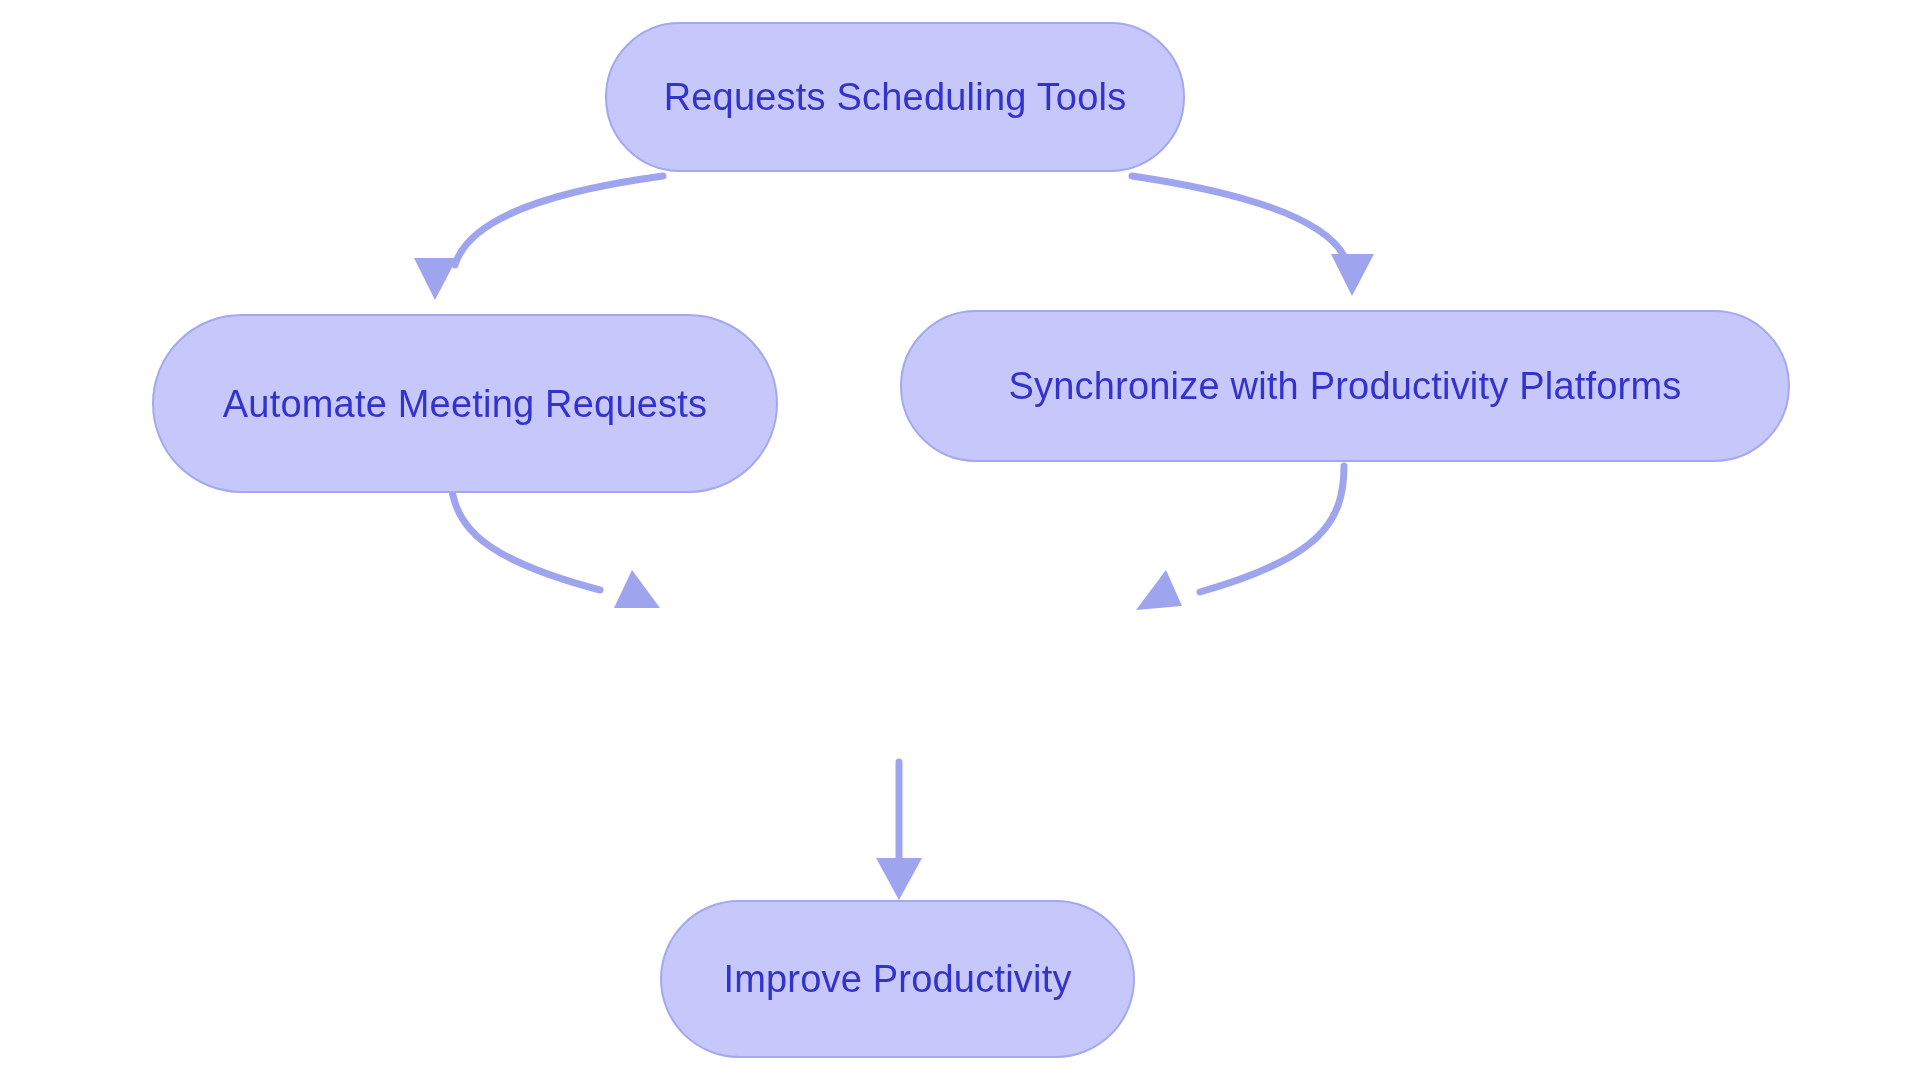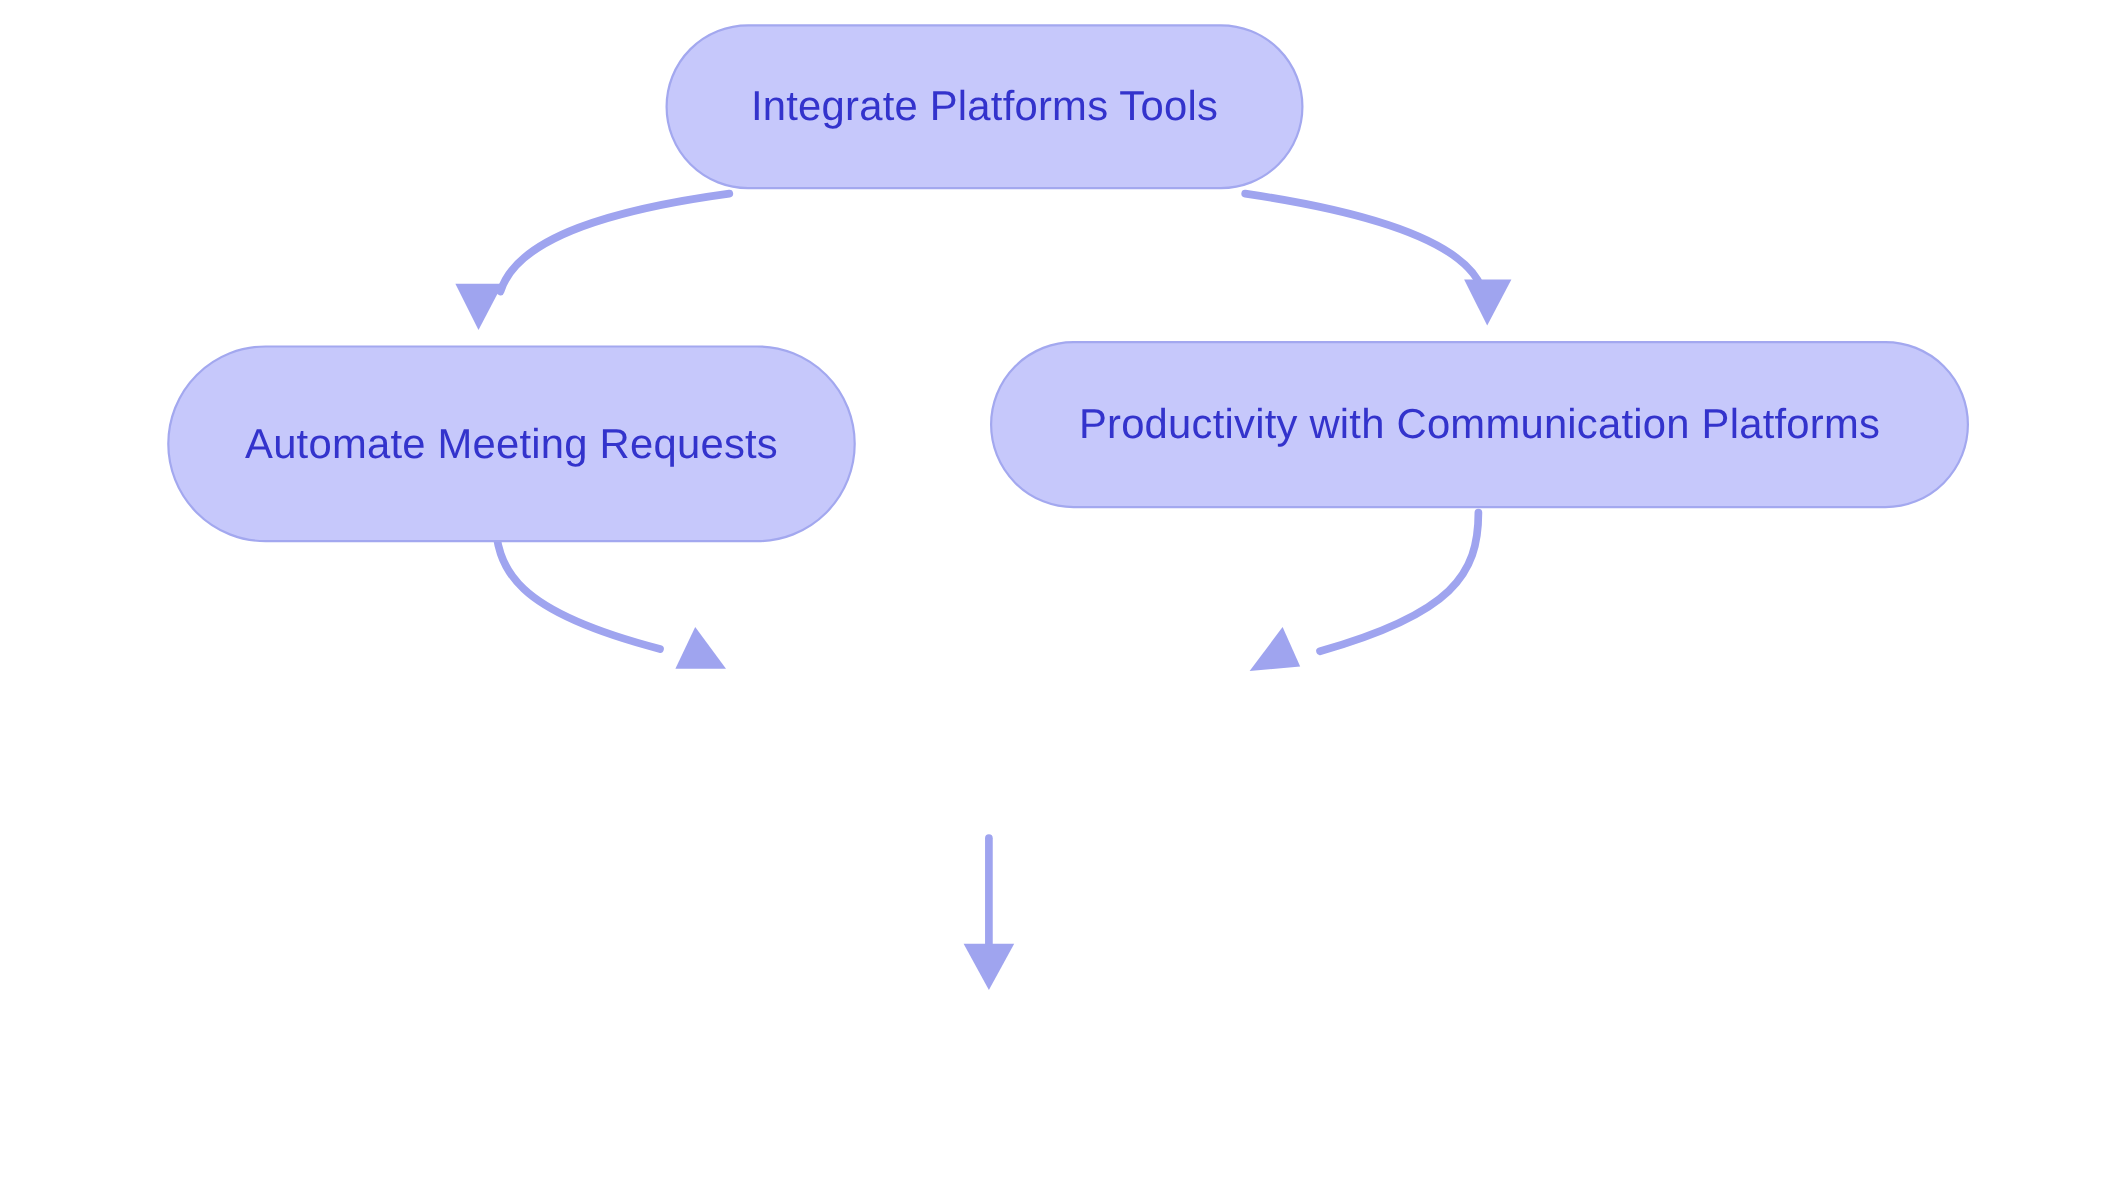--- a/index.html
+++ b/index.html
@@ -75,26 +75,29 @@
       <path d="M 1136,610 L 1182,606 L 1166,570 Z" fill="#9fa4ef"></path>
     </g>
 
     <g>
       <path d="M 899,762 L 899,860" fill="none" stroke="#9fa4ef" stroke-width="7" stroke-linecap="round"></path>
       <path d="M 899,900 L 876,858 L 922,858 Z" fill="#9fa4ef"></path>
     </g>
   </svg>
 
   <div class="node" style="left:605px; top:22px; width:580px; height:150px;">
-    <span class="node-label">Integrate Platforms Tools</span>
+    <span class="node-label">Requests Scheduling Tools</span>
   </div>
 
   <div class="node" style="left:152px; top:314px; width:626px; height:179px;">
     <span class="node-label">Automate Meeting Requests</span>
   </div>
 
   <div class="node" style="left:900px; top:310px; width:890px; height:152px;">
-    <span class="node-label">Productivity with Communication Platforms</span>
+    <span class="node-label">Synchronize with Productivity Platforms</span>
   </div>
 
 
+  <div class="node" style="left:660px; top:900px; width:475px; height:158px;">
+    <span class="node-label">Improve Productivity</span>
+  </div>
 
 </div>
 
 </body></html>

